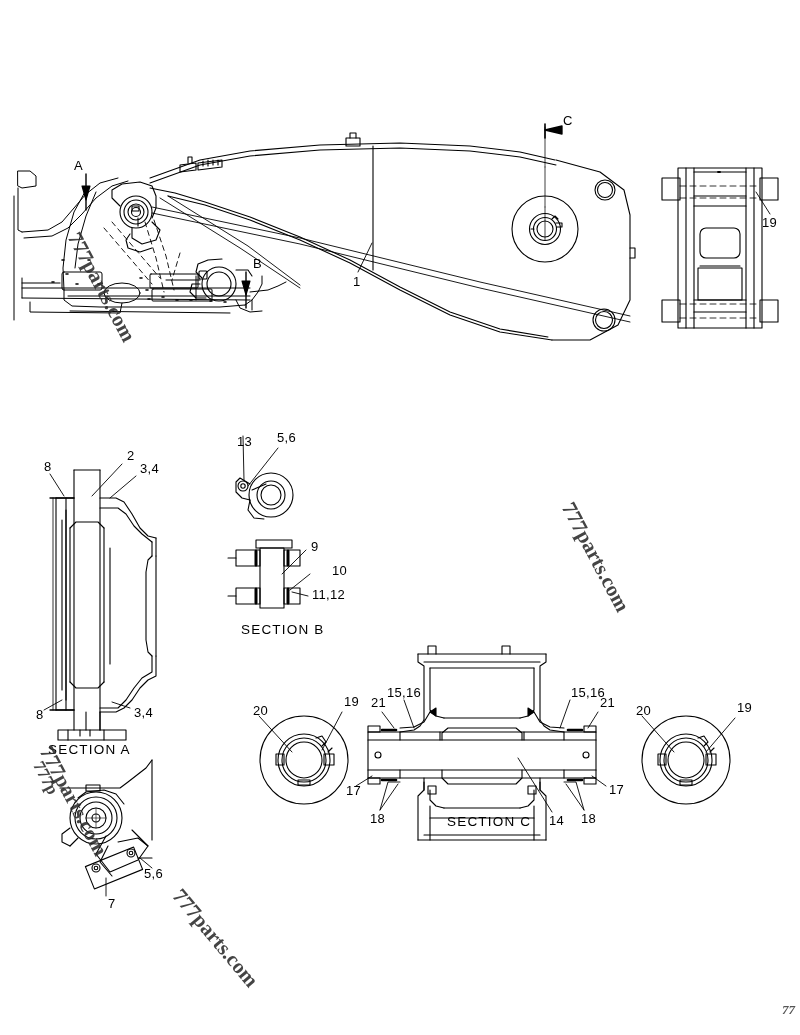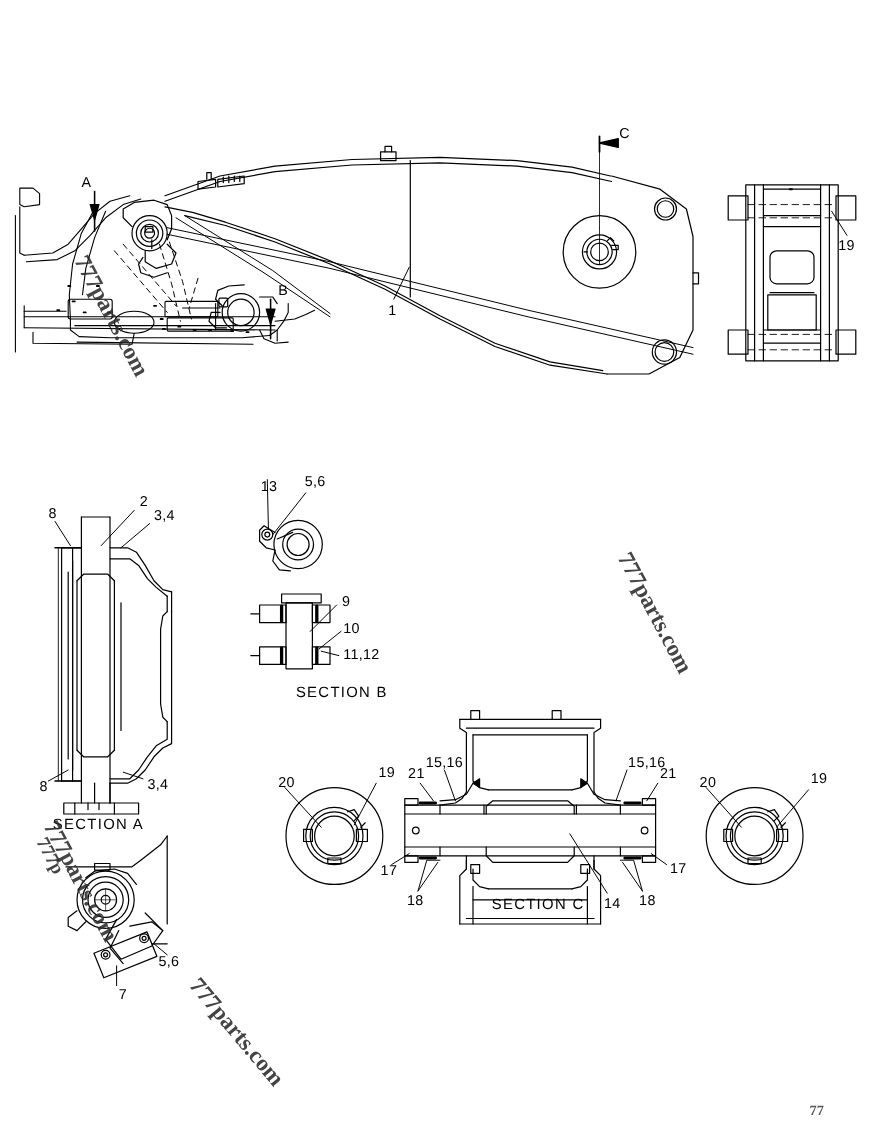--- a/index.html
+++ b/index.html
@@ -436,23 +436,23 @@
   <div class="lbl" style="left:127px; top:448px;">2</div>
   <div class="lbl" style="left:140px; top:461px;">3,4</div>
   <div class="lbl" style="left:36px;  top:707px;">8</div>
   <div class="lbl" style="left:134px; top:705px;">3,4</div>
   <div class="lbl sec" style="left:48px; top:742px;text-align:center;">SECTION  A</div>
 
   <div class="lbl" style="left:237px; top:434px;">13</div>
   <div class="lbl" style="left:277px; top:430px;">5,6</div>
 
   <div class="lbl" style="left:311px; top:539px;">9</div>
-  <div class="lbl" style="left:312px; top:563px;">10</div>
+  <div class="lbl" style="left:332px; top:563px;">10</div>
   <div class="lbl" style="left:312px; top:587px;">11,12</div>
-  <div class="lbl sec" style="left:241px; top:622px;margin-left:28px;">SECTION  B</div>
+  <div class="lbl sec" style="left:241px; top:622px;">SECTION  B</div>
 
   <div class="lbl" style="left:387px; top:685px;">15,16</div>
   <div class="lbl" style="left:371px; top:695px;">21</div>
   <div class="lbl" style="left:571px; top:685px;">15,16</div>
   <div class="lbl" style="left:600px; top:695px;">21</div>
   <div class="lbl" style="left:346px; top:783px;">17</div>
   <div class="lbl" style="left:370px; top:811px;">18</div>
   <div class="lbl" style="left:609px; top:782px;">17</div>
   <div class="lbl" style="left:581px; top:811px;">18</div>
   <div class="lbl" style="left:549px; top:813px;">14</div>
@@ -465,15 +465,15 @@
 
   <div class="lbl" style="left:144px; top:866px;">5,6</div>
   <div class="lbl" style="left:108px; top:896px;">7</div>
 
   <div class="wm" style="left:84px; top:228px; transform:rotate(62deg);">777parts.com</div>
   <div class="wm" style="left:578px; top:498px; transform:rotate(62deg);">777parts.com</div>
   <div class="wm" style="left:56px; top:742px; transform:rotate(62deg);">777parts.com</div>
   <div class="wm" style="left:186px; top:884px; transform:rotate(50deg);">777parts.com</div>
   <div class="wm small" style="left:46px; top:758px; transform:rotate(62deg);">777p</div>
 
-  <div class="wm tiny" style="left:736px; top:1002px; transform:rotate(0deg);">77</div>
+  <div class="wm tiny" style="left:782px; top:1002px; transform:rotate(0deg);font-style:italic;">77</div>
 
 </div>
 
 </body></html>

